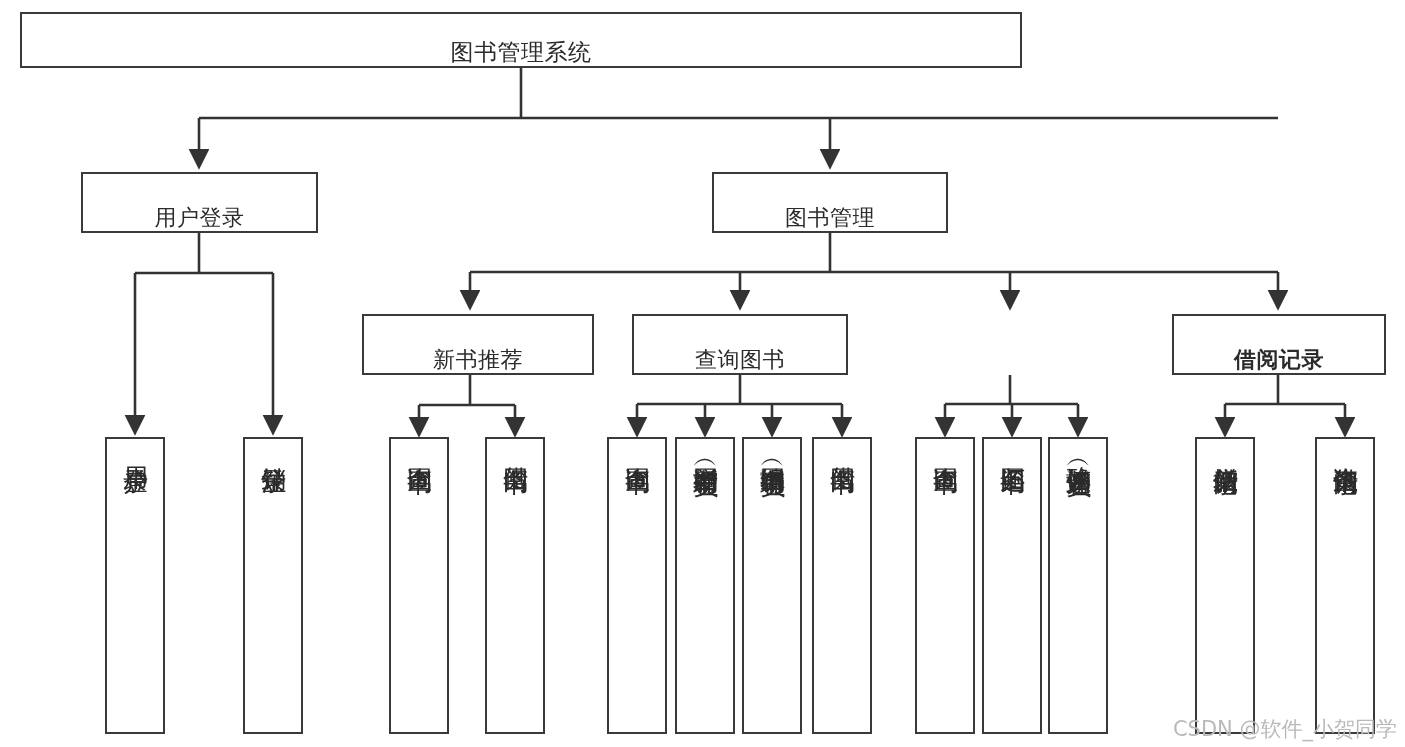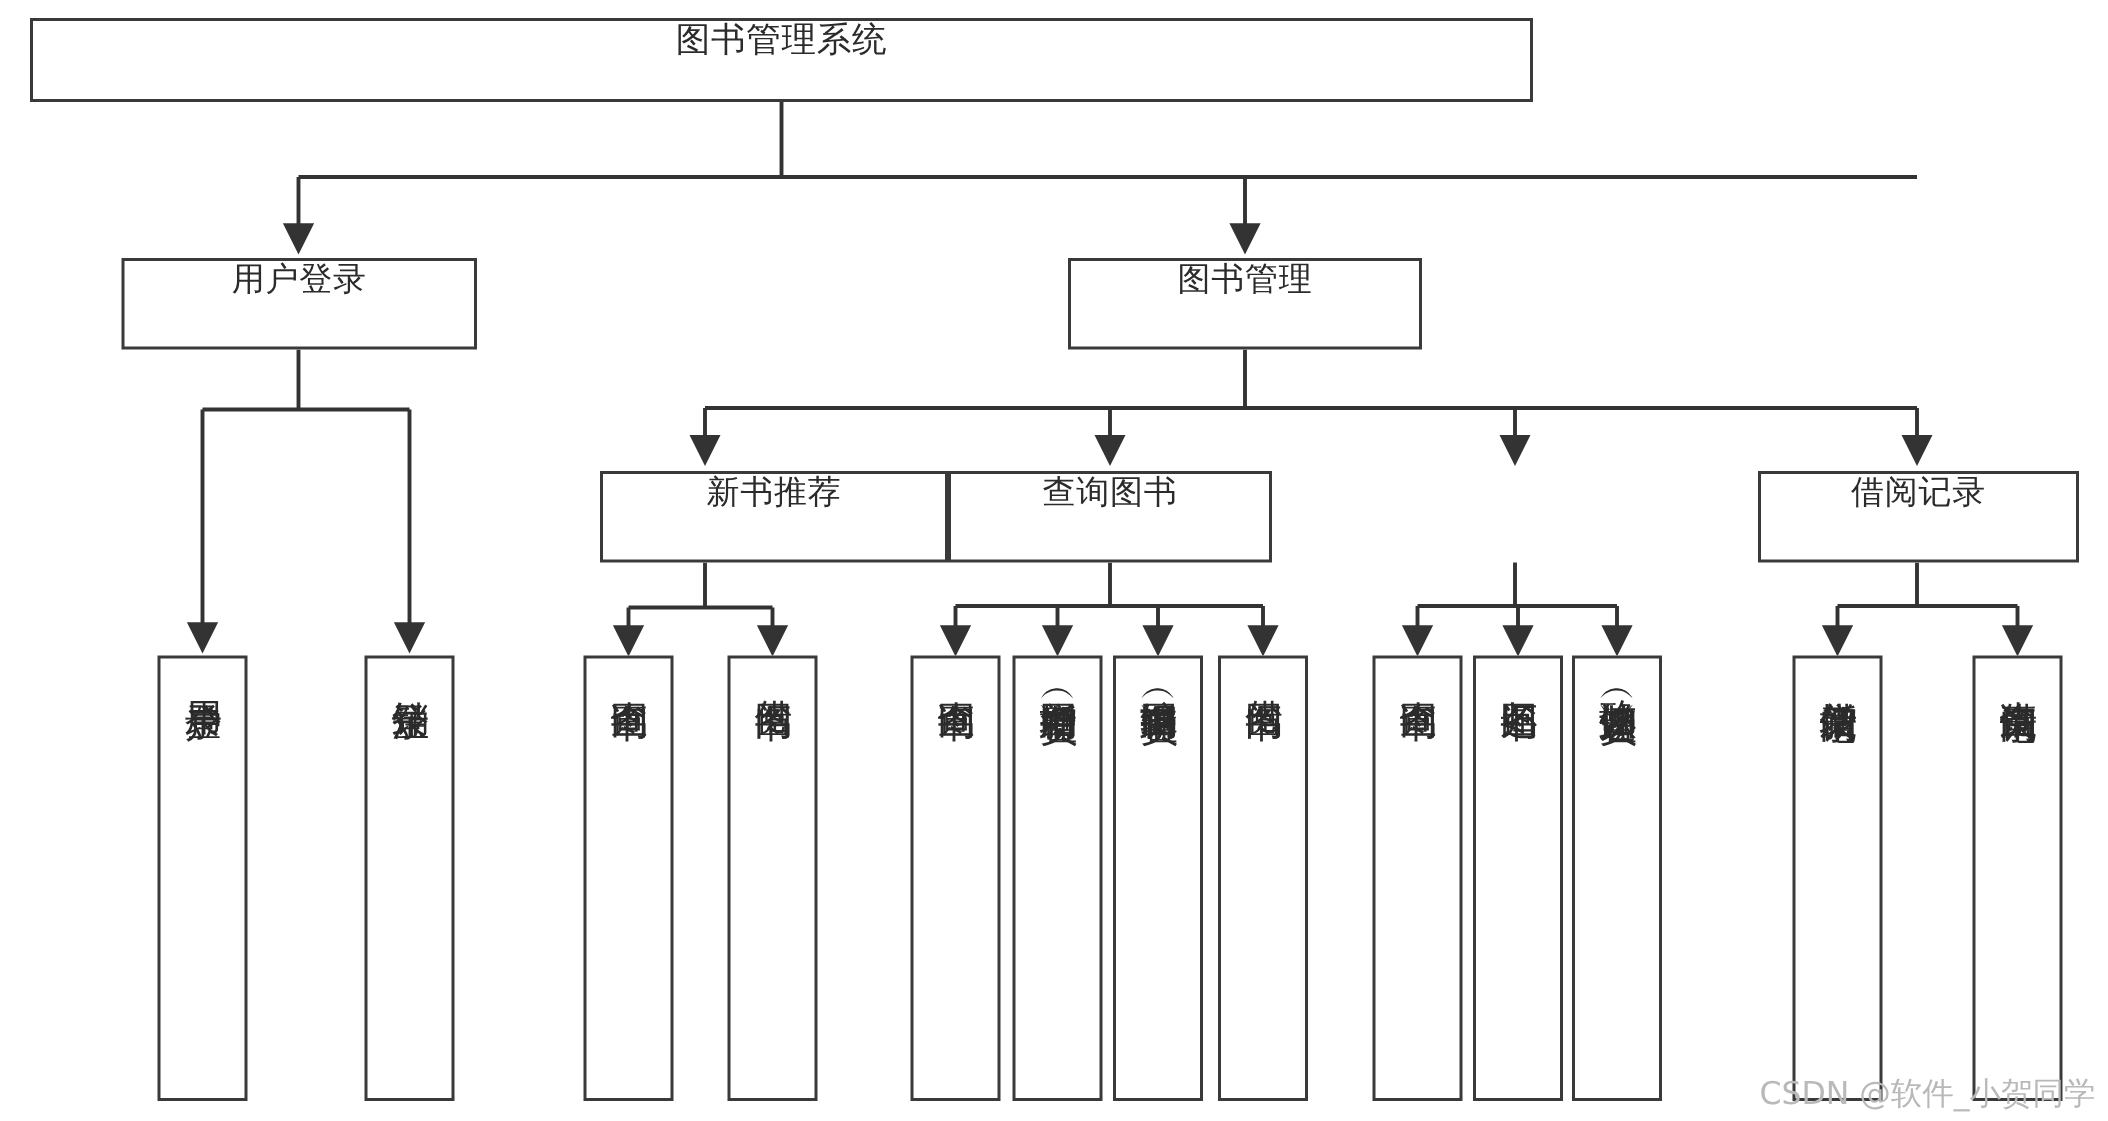--- a/index.html
+++ b/index.html
@@ -24,21 +24,21 @@
     width: 1405px;
     height: 747px;
     pointer-events: none;
   }
   .node {
     position: absolute;
     box-sizing: border-box;
     background: #ffffff;
     border: 2.5px solid #3a3a3a;
     display: flex;
-    align-items: flex-start;
+    align-items: flex-end;
     justify-content: center;
     color: #2b2b2b;
   }
   .node .label {
     display: block;
     text-align: center;
     line-height: 1.18;
     letter-spacing: 0.5px;
   }
   .node.horiz .label {
@@ -130,30 +130,30 @@
   </div>
 
   <div class="node horiz" style="left:81px; top:172px; width:237px; height:61px;">
     <span class="label">用户登录</span>
   </div>
 
   <div class="node horiz" style="left:712px; top:172px; width:236px; height:61px;">
     <span class="label">图书管理</span>
   </div>
 
-  <div class="node horiz" style="left:362px; top:314px; width:232px; height:61px;margin-left:38px;">
+  <div class="node horiz" style="left:362px; top:314px; width:232px; height:61px;">
     <span class="label">新书推荐</span>
   </div>
 
   <div class="node horiz" style="left:632px; top:314px; width:216px; height:61px;">
     <span class="label">查询图书</span>
   </div>
 
 
-  <div class="node horiz" style="left:1172px; top:314px; width:214px; height:61px;">
+  <div class="node horiz" style="left:1172px; top:314px; width:214px; height:61px;font-weight:bold;">
     <span class="label">借阅记录</span>
   </div>
 
   <div class="node vert" style="left:105px; top:437px; width:60px; height:297px;">
     <span class="label">用户登录</span>
   </div>
   <div class="node vert" style="left:243px; top:437px; width:60px; height:297px;">
     <span class="label">注销登录</span>
   </div>
 

